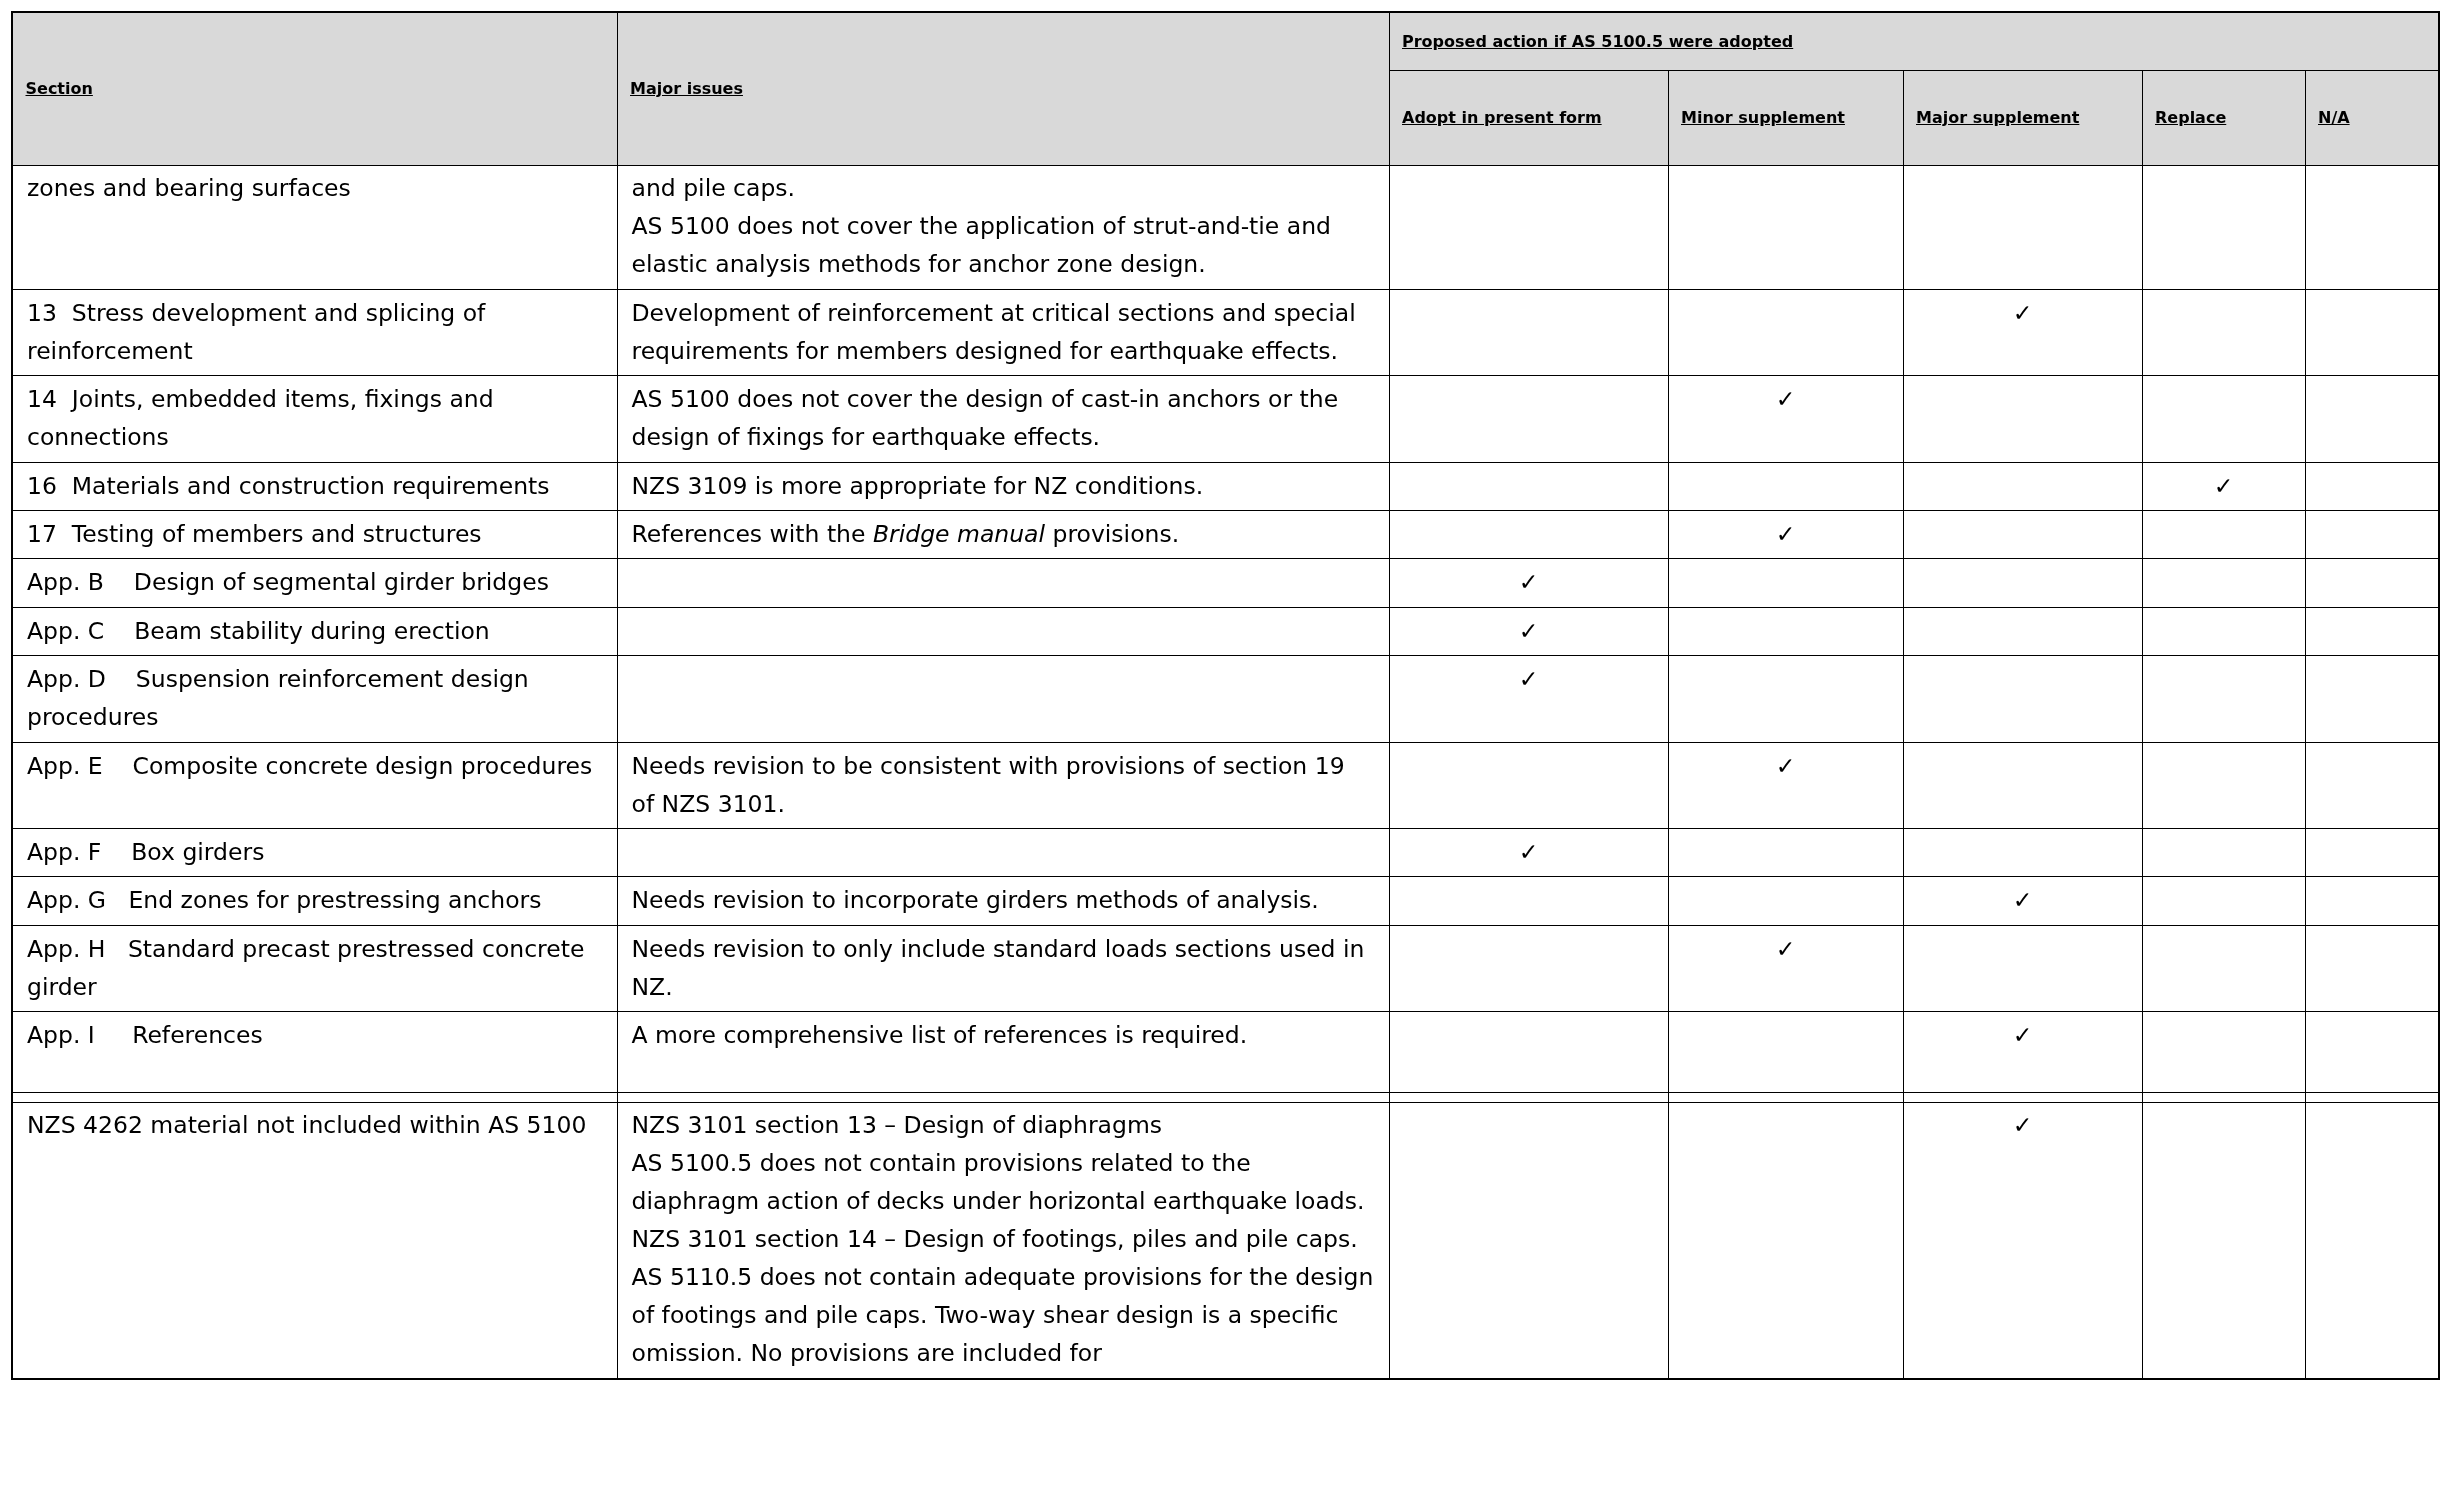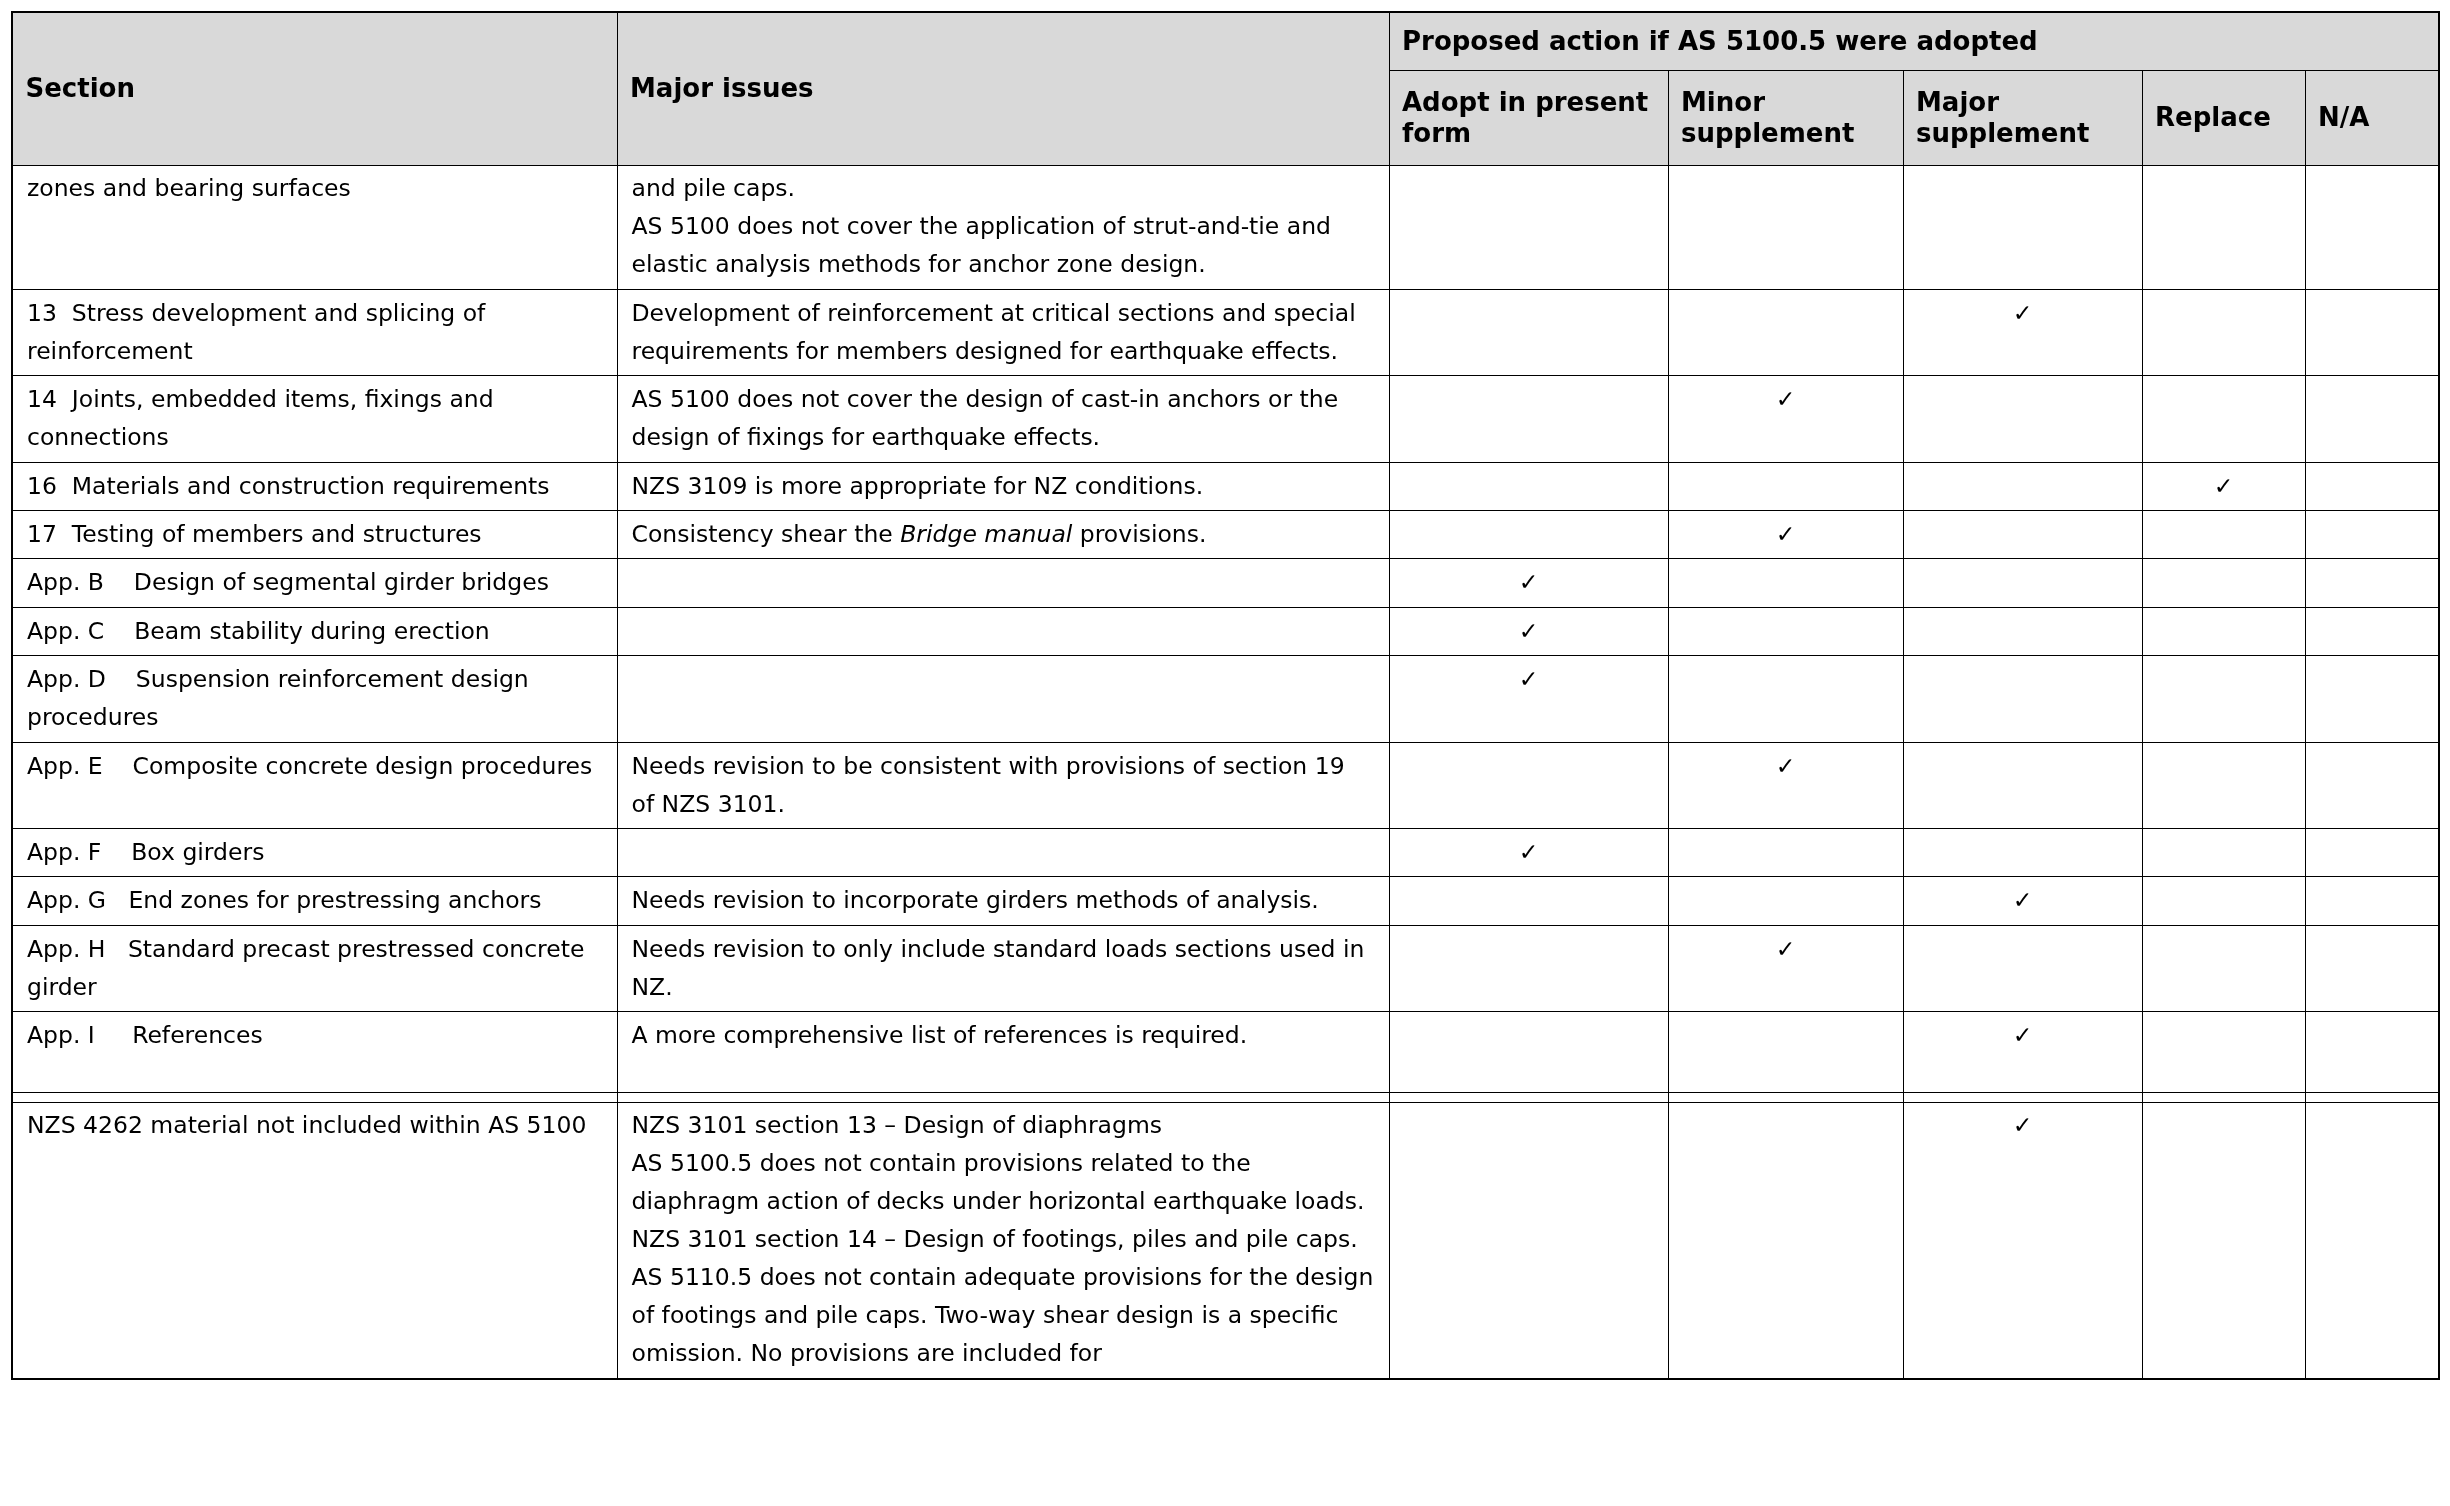--- a/index.html
+++ b/index.html
@@ -22,25 +22,26 @@
     border: 2.3px solid #000000;
   }
   table.review th, table.review td {
     border: 1.6px solid #000000;
   }
 
   
   table.review th {
     background: #d9d9d9;
     font-weight: bold;
-    font-size: 26px;
+    font-size: 16px;
     line-height: 31px;
     text-align: left;
     vertical-align: middle;
     padding: 4.7px 12.5px;
+    text-decoration: underline;
   }
   tr.hdr-group th.group { height: 58px; }
   tr.hdr-sub th { height: 95px; }
 
   
   table.review td {
     font-size: 23.5px;
     line-height: 38px;
     vertical-align: top;
     padding: 3.9px 14px 5.5px 14px;
@@ -123,21 +124,21 @@
         <td class="iss">NZS 3109 is more appropriate for NZ conditions.</td>
         <td class="chk"></td>
         <td class="chk"></td>
         <td class="chk"></td>
         <td class="chk">✓</td>
         <td class="chk"></td>
       </tr>
 
       <tr>
         <td class="sec">17  Testing of members and structures</td>
-        <td class="iss"><span>Consistency shear the </span><em>Bridge manual</em><span> provisions.</span></td>
+        <td class="iss"><span>References with the </span><em>Bridge manual</em><span> provisions.</span></td>
         <td class="chk"></td>
         <td class="chk">✓</td>
         <td class="chk"></td>
         <td class="chk"></td>
         <td class="chk"></td>
       </tr>
 
       <tr>
         <td class="sec">App. B    Design of segmental girder bridges</td>
         <td class="iss"></td>

